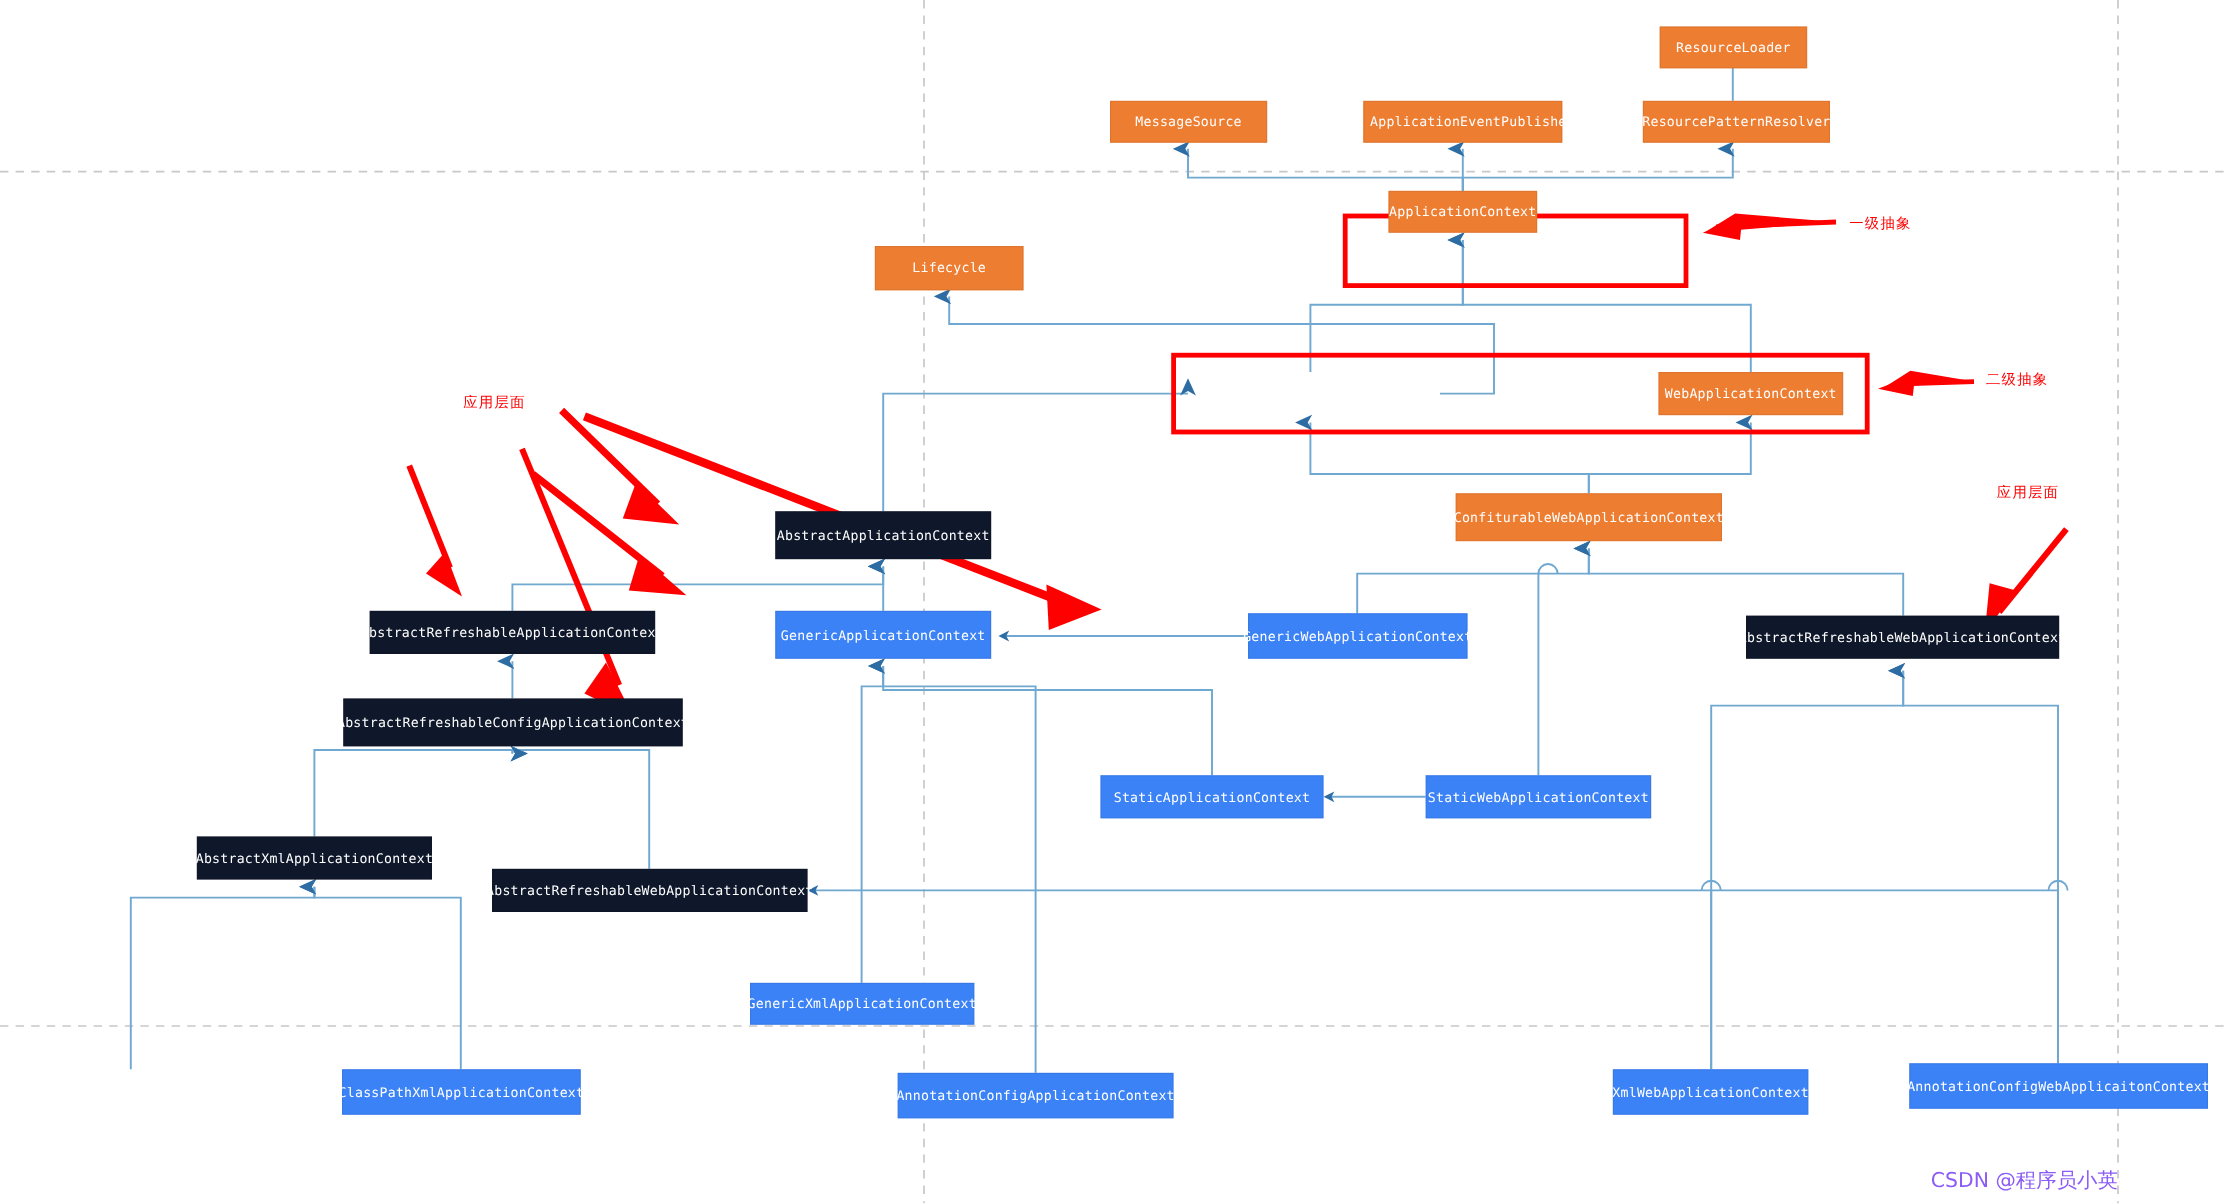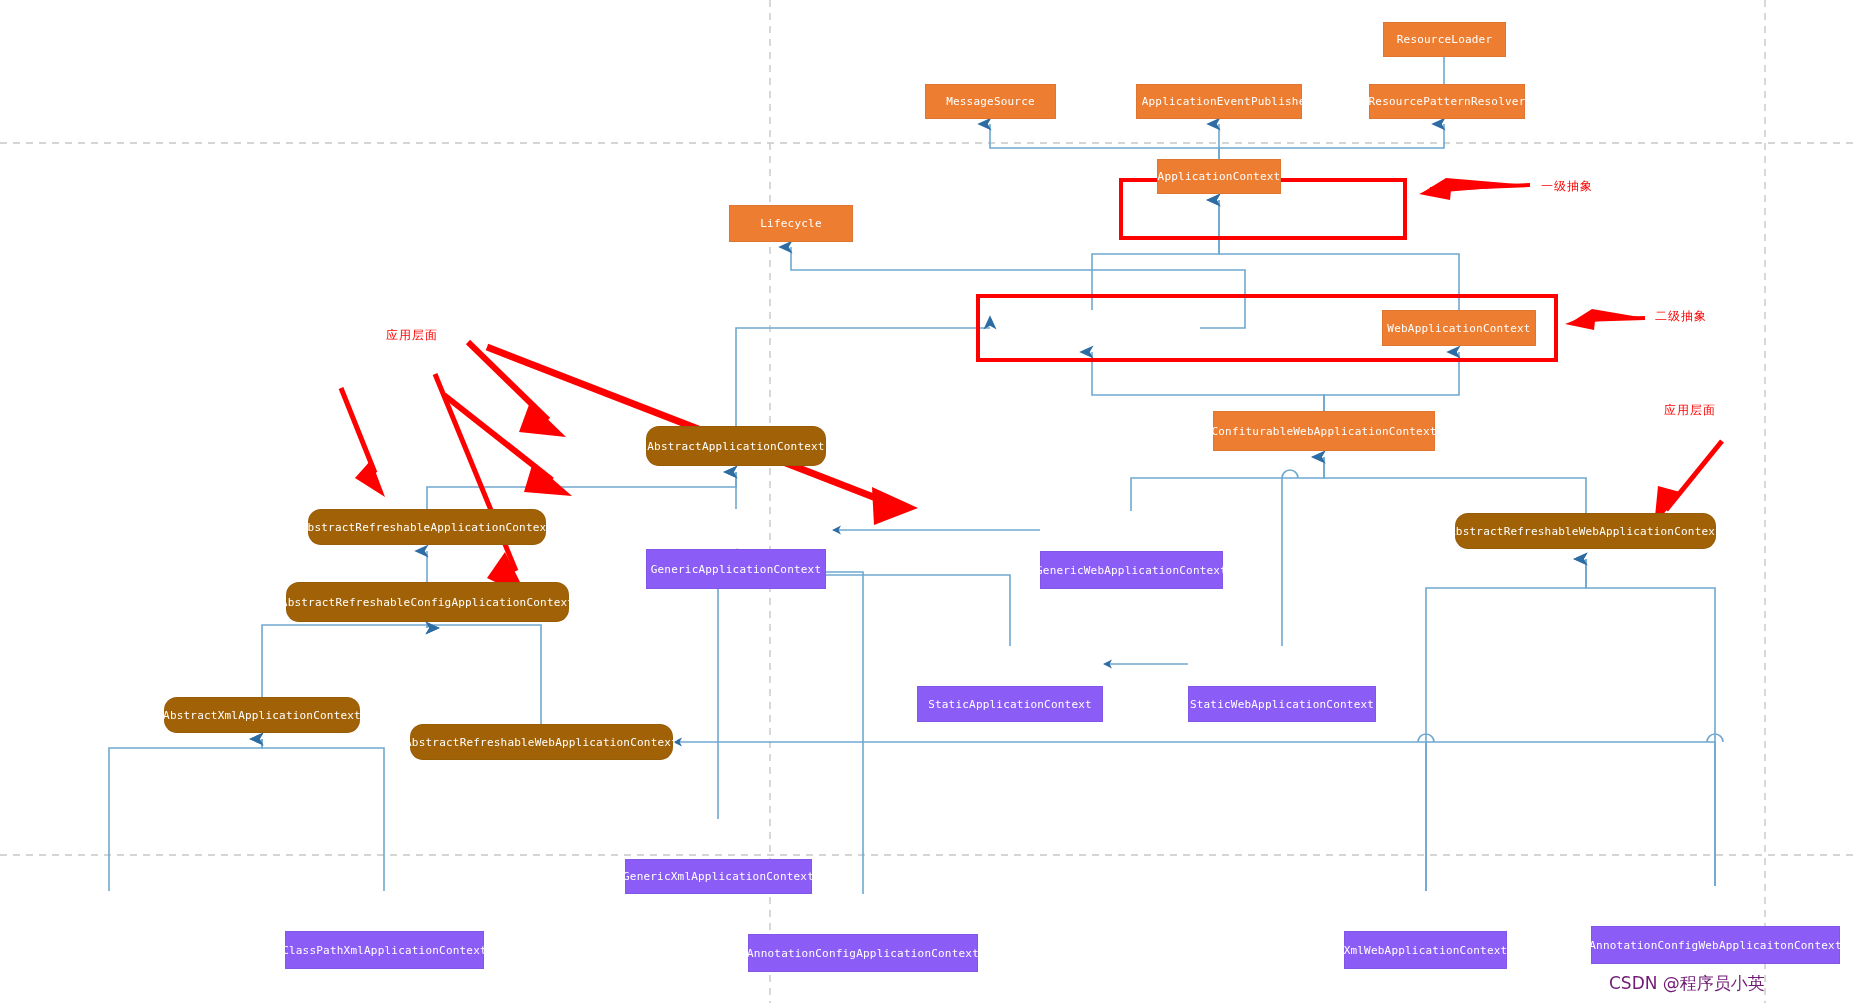--- a/index.html
+++ b/index.html
@@ -16,40 +16,40 @@
     color:#ffffff;
     font-family:"DejaVu Sans Mono", monospace;
     font-size:11px;
     letter-spacing:0.2px;
     white-space:nowrap;
     border:1px solid rgba(0,0,0,0.06);
     text-align:center;
     line-height:1;
   }
   .node.orange{background:#ED7D31;}
-  .node.amber{background:#a16207;border-radius:13px;}
-  .node.blue{background:#8b5cf6;margin-top:40px;}
+  .node.amber{background:#0f172a;}
+  .node.blue{background:#3b82f6;}
   .ann{
     position:absolute;
     color:#FF0000;
     font-family:"DejaVu Sans", sans-serif;
     font-size:12px;
     font-weight:normal;
     white-space:nowrap;
     letter-spacing:1px;
   }
   .hl-box{
     position:absolute;
     border:4px solid #FF0000;
     box-sizing:border-box;
     background:transparent;
   }
   .watermark{
     position:absolute;
-    color:#701a75;
+    color:#8b5cf6;
     font-family:"DejaVu Sans", sans-serif;
     font-size:17px;
     white-space:nowrap;
   }
 </style>
 </head>
 <body>
 
 <div id="canvas">
 

